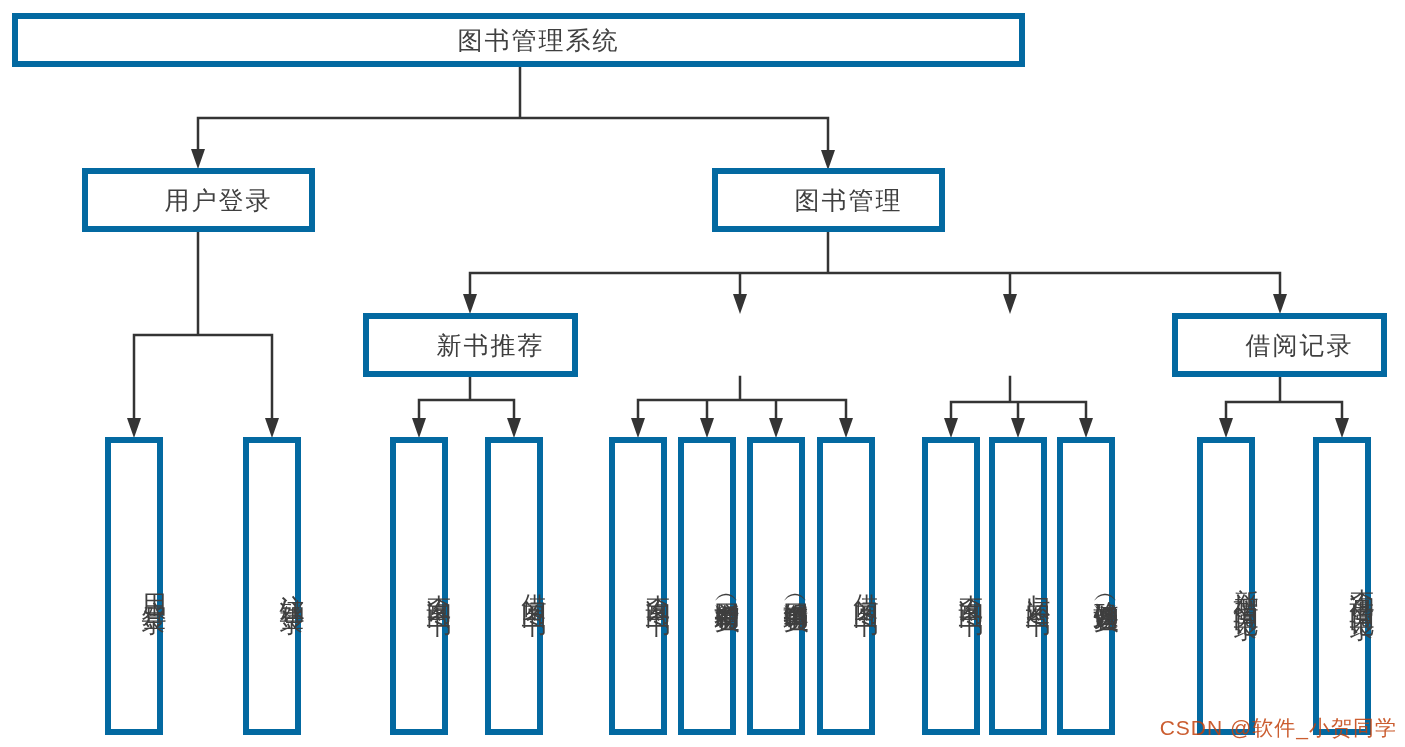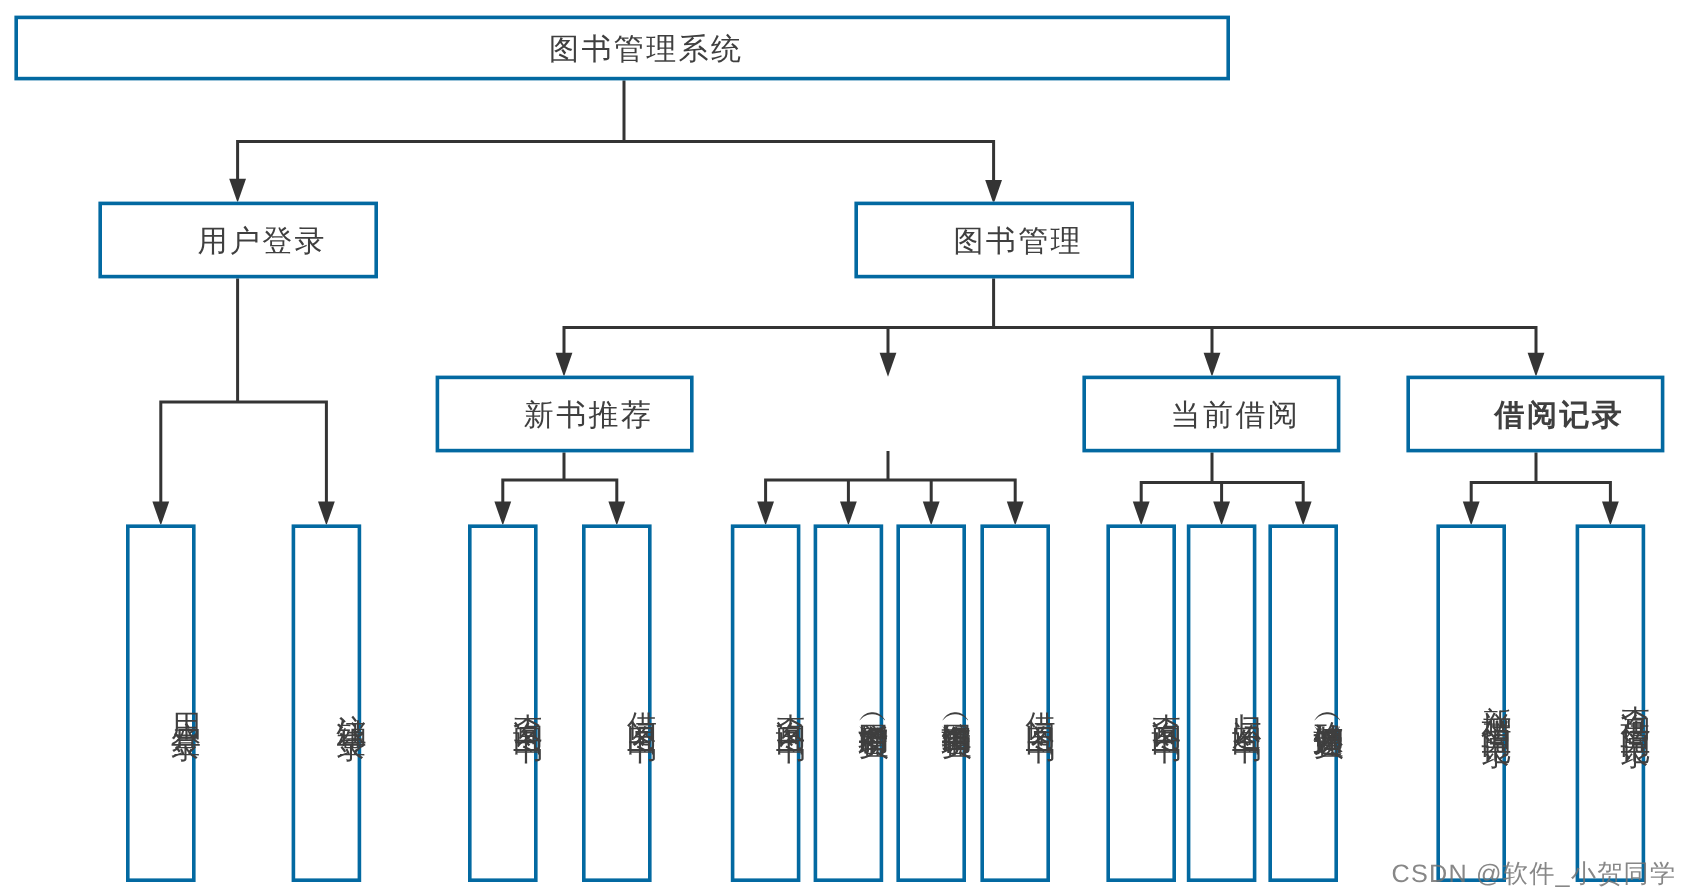--- a/index.html
+++ b/index.html
@@ -17,21 +17,21 @@
   }
   .connectors {
     position: absolute;
     left: 0; top: 0;
     width: 1405px; height: 747px;
     z-index: 1;
   }
   .node {
     position: absolute;
     box-sizing: border-box;
-    border: 3px solid #0369a1;
+    border: 6px solid #0369a1;
     background: #ffffff;
     color: #3f3f3f;
     display: flex;
     align-items: center;
     justify-content: center;
     z-index: 2;
     padding-left: 40px;
   }
   .node.h {
     font-size: 25px;
@@ -51,21 +51,21 @@
     letter-spacing: 6px;
     line-height: 1;
   }
   .node.leaf.tight { letter-spacing: 1px; }
   .watermark {
     position: absolute;
     right: 8px;
     bottom: 5px;
     font-size: 21px;
     letter-spacing: 1px;
-    color: #737373;
+    color: #c2410c;
     opacity: 0.85;
     z-index: 3;
     white-space: nowrap;
   }
 </style>
 </head>
 <body>
 
 <div class="canvas">
 
@@ -108,22 +108,21 @@
       <path d="M1335 418 H1349 L1342 438 Z"></path>
     </g>
   </svg>
 
   <div class="node h root">图书管理系统</div>
 
   <div class="node h lvl2" style="left:82px;">用户登录</div>
   <div class="node h lvl3" style="left:363px;">新书推荐</div>
 
   <div class="node h lvl2" style="left:712px;">图书管理</div>
-  <div class="node h lvl3" style="left:902px;">当前借阅</div>
-  <div class="node h lvl3" style="left:1172px;font-weight:bold;">借阅记录</div>
+  <div class="node h lvl3" style="left:1172px;">借阅记录</div>
 
   <div class="node leaf" style="left:105px;">用户登录</div>
   <div class="node leaf" style="left:243px;">注销登录</div>
 
   <div class="node leaf" style="left:390px;">查询图书</div>
   <div class="node leaf" style="left:485px;">借阅图书</div>
 
   <div class="node leaf" style="left:609px;">查询图书</div>
   <div class="node leaf tight" style="left:678px;">新增图书（管理员）</div>
   <div class="node leaf tight" style="left:747px;">编辑图书（管理员）</div>

